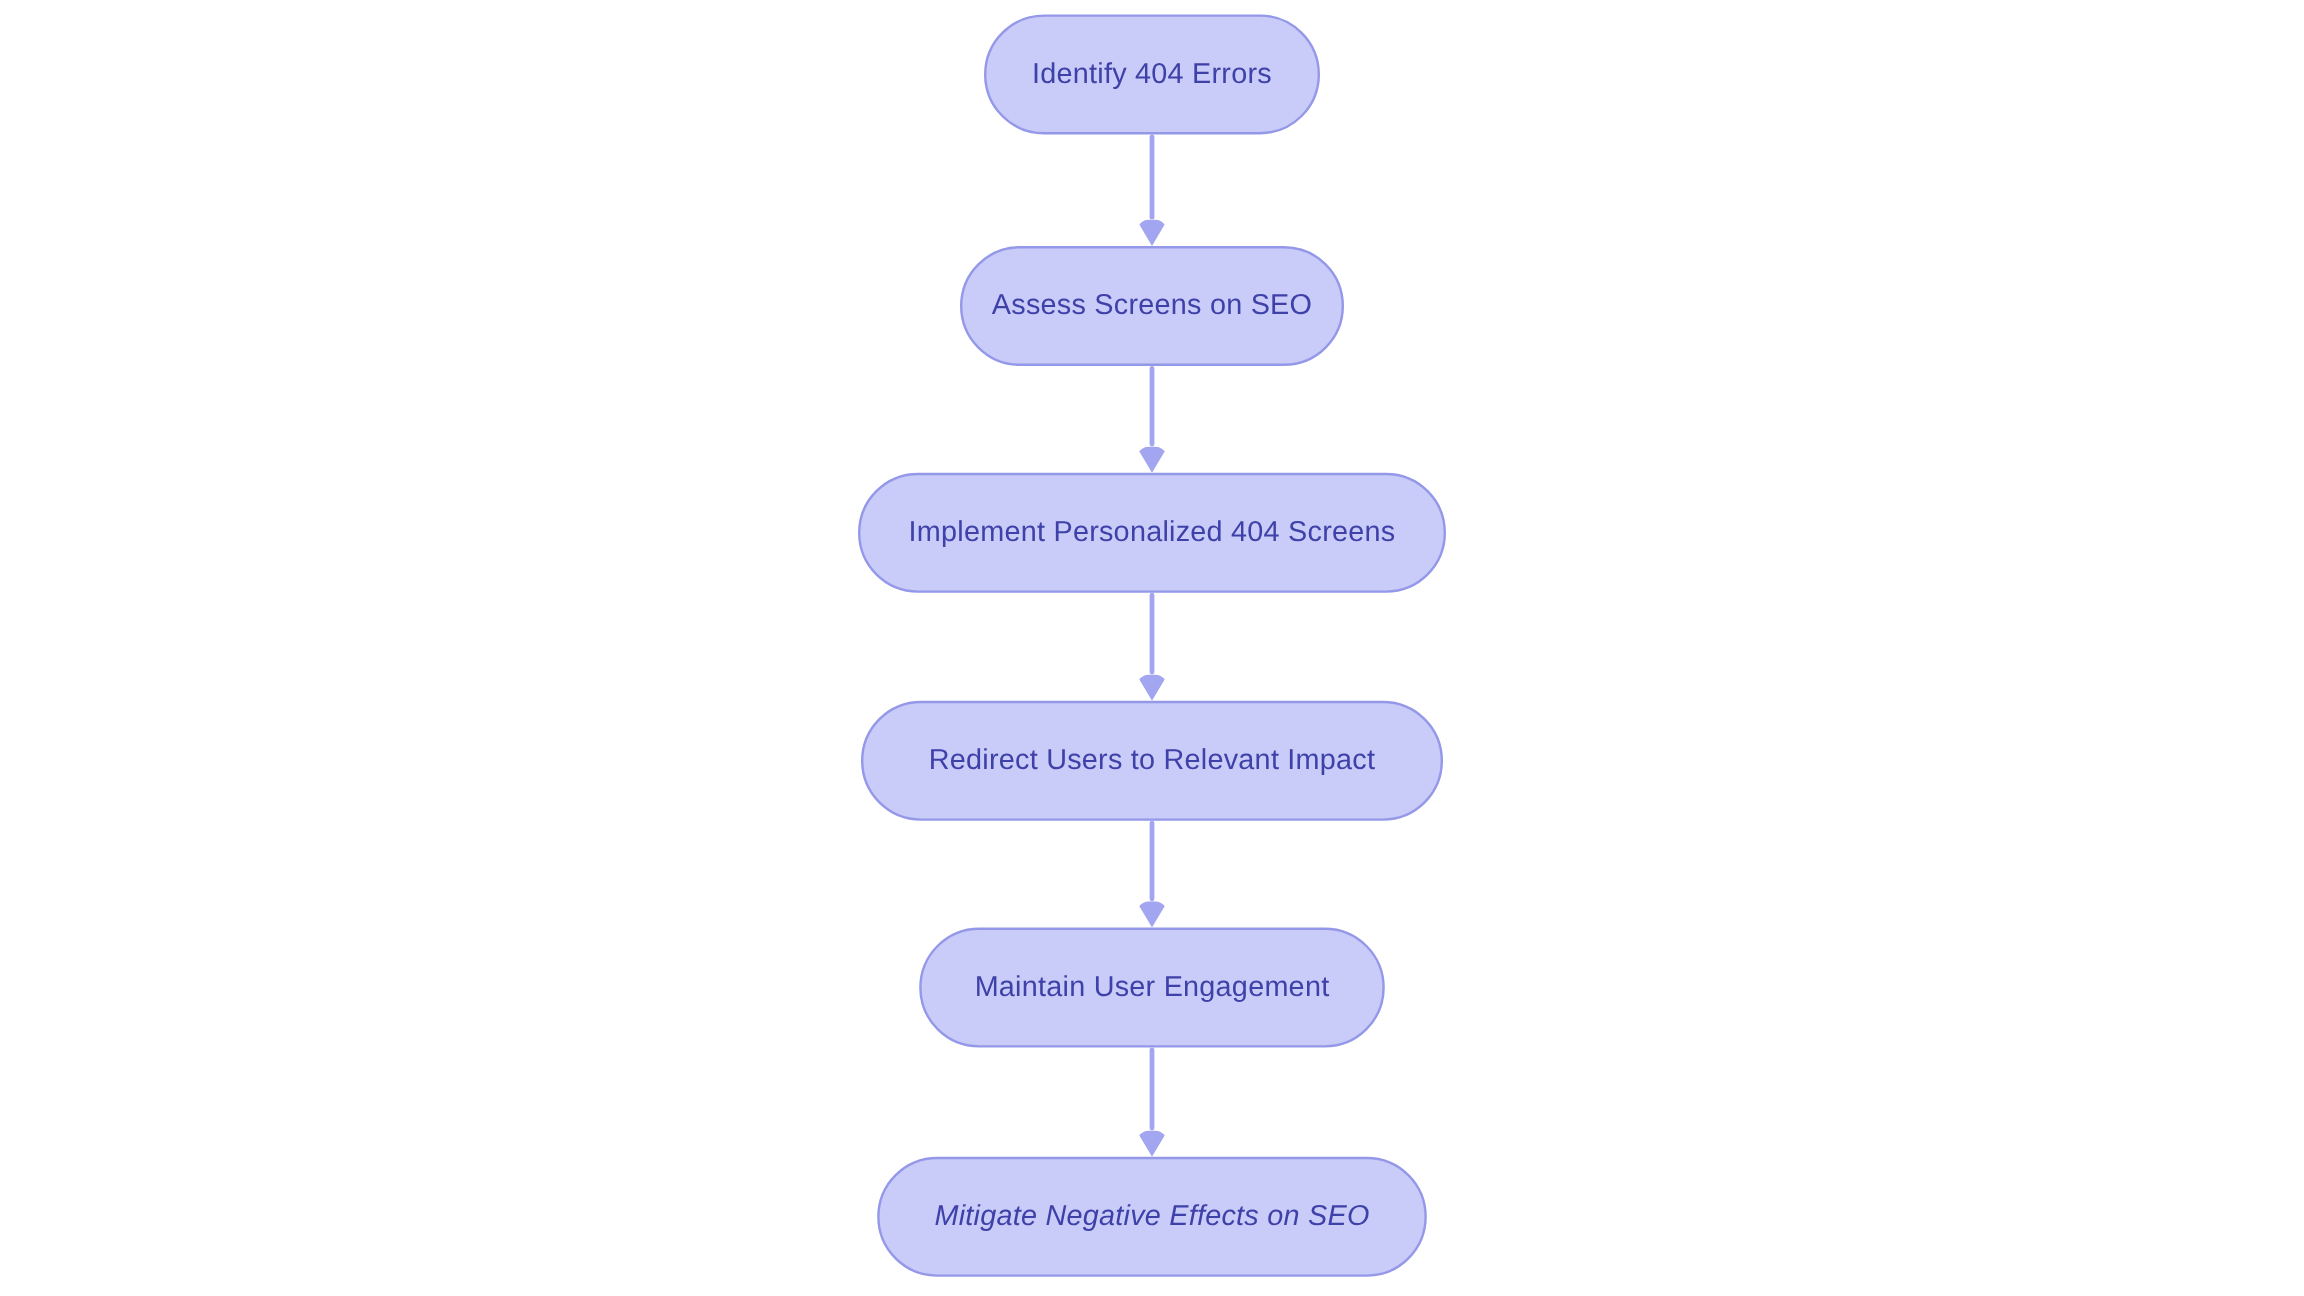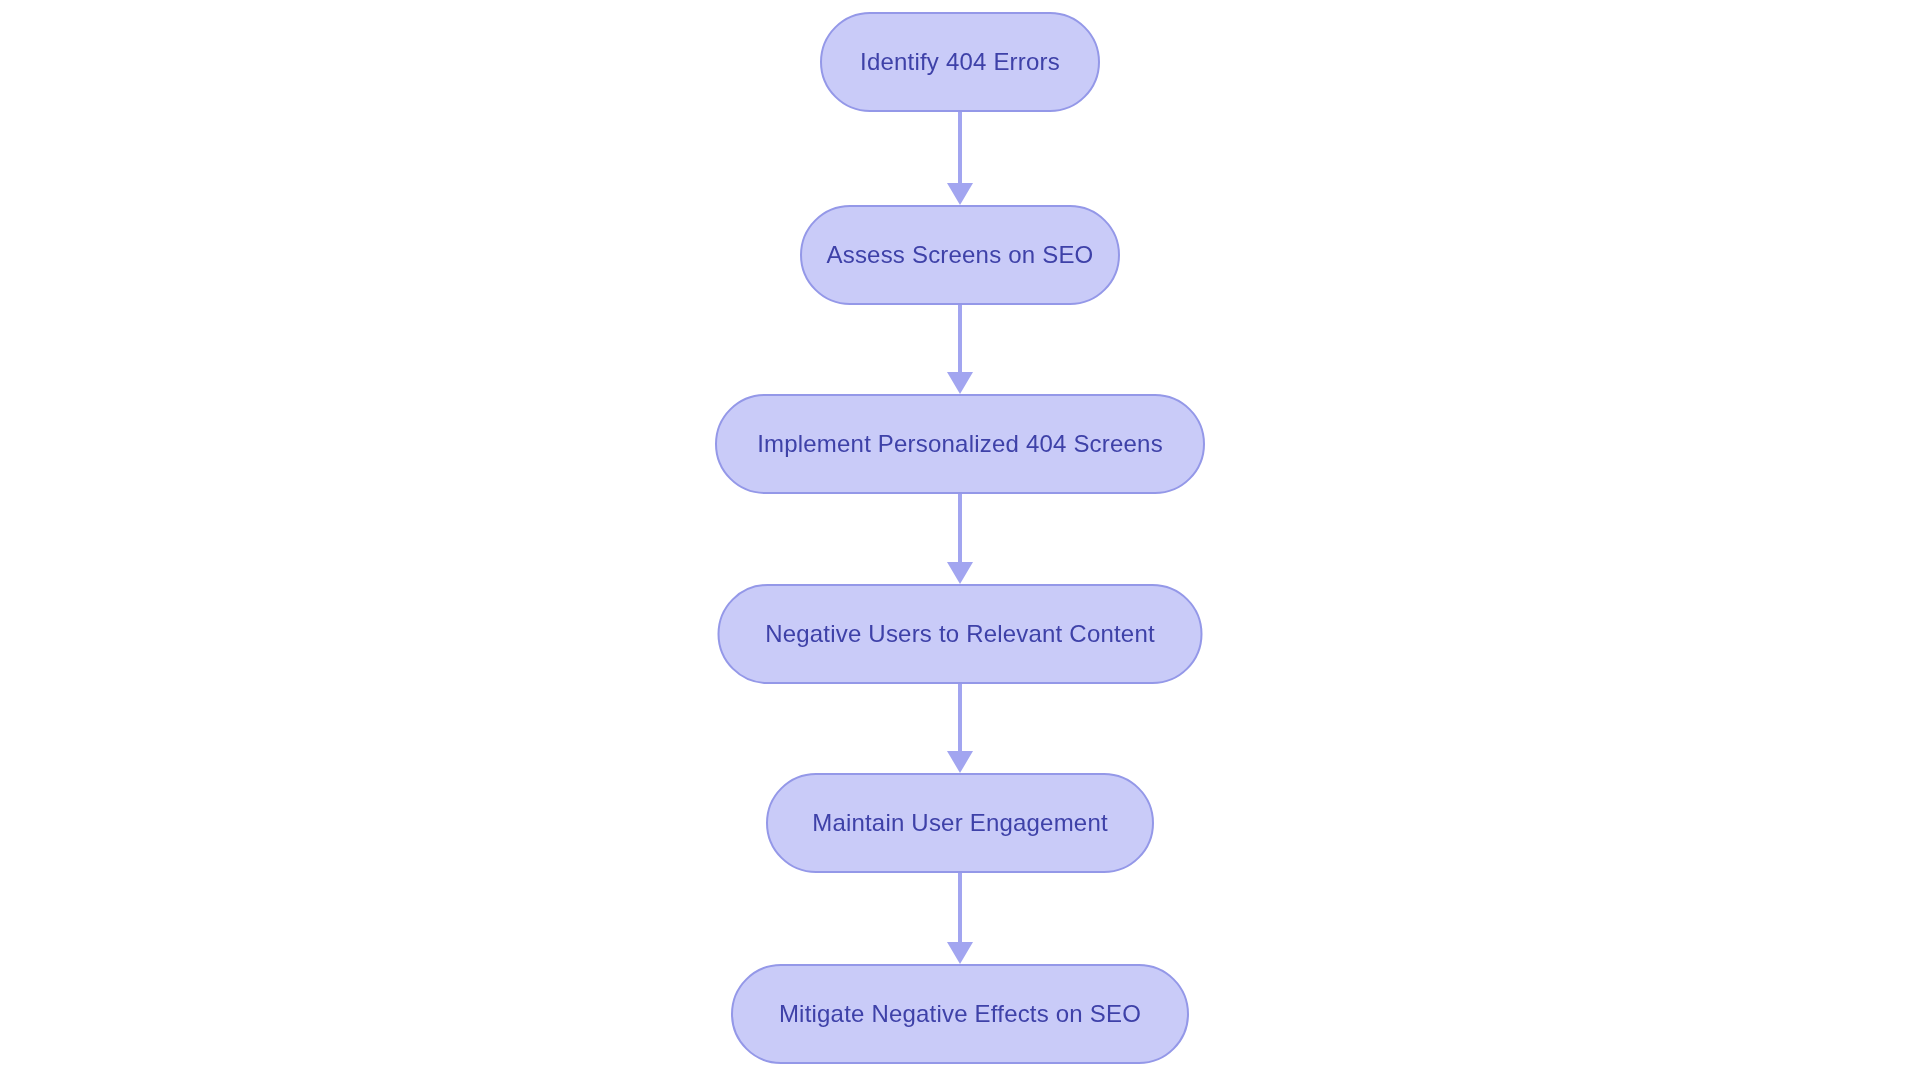--- a/index.html
+++ b/index.html
@@ -2,21 +2,21 @@
 <html style="--node_fill: #c9cbf8; --node_border: #9498e8; --text: #3e41a8; --arrow: #a2a5f0; --background: #ffffff;"><head>
 <meta charset="utf-8">
 <style>
   :root {
     --node_fill: #c9cbf8;
     --node_border: #9498e8;
     --text: #3e41a8;
     --arrow: #a2a5f0;
     --background: #ffffff;
   }
-  * { box-sizing: border-box; }
+  * { box-sizing: border-box; border-radius: 32px; }
   html, body { margin: 0; padding: 0; }
   body {
     width: 1920px; height: 1080px;
     background: var(--background);
     font-family: "Liberation Sans", "DejaVu Sans", sans-serif;
   }
   .canvas {
     position: relative;
     width: 1920px; height: 1080px;
     background: var(--background);
@@ -37,21 +37,21 @@
     align-items: center;
     justify-content: center;
     text-align: center;
     white-space: nowrap;
   }
   .node-1 { top: 12px;  width: 280px; }
   .node-2 { top: 205px; width: 320px; }
   .node-3 { top: 394px; width: 490px; text-align: center; }
   .node-4 { top: 584px; width: 485px; }
   .node-5 { top: 773px; width: 388px; justify-content: center; }
-  .node-6 { top: 964px; width: 458px; }
+  .node-6 { top: 964px; width: 458px; font-style: italic; }
 
   .arrow {
     position: absolute;
     left: 50%;
     transform: translateX(-50%);
     display: flex;
     flex-direction: column;
     align-items: center;
   }
   .arrow-1 { top: 112px; height: 93px; }
@@ -97,21 +97,21 @@
   <div class="node node-3">
     <span>Implement Personalized 404 Screens</span>
   </div>
 
   <div class="arrow arrow-3">
     <div class="line"></div>
     <div class="head"></div>
   </div>
 
   <div class="node node-4">
-    <span>Negative Users to Relevant Content</span>
+    <span>Redirect Users to Relevant Impact</span>
   </div>
 
   <div class="arrow arrow-4">
     <div class="line"></div>
     <div class="head"></div>
   </div>
 
   <div class="node node-5">
     <span>Maintain User Engagement</span>
   </div>

